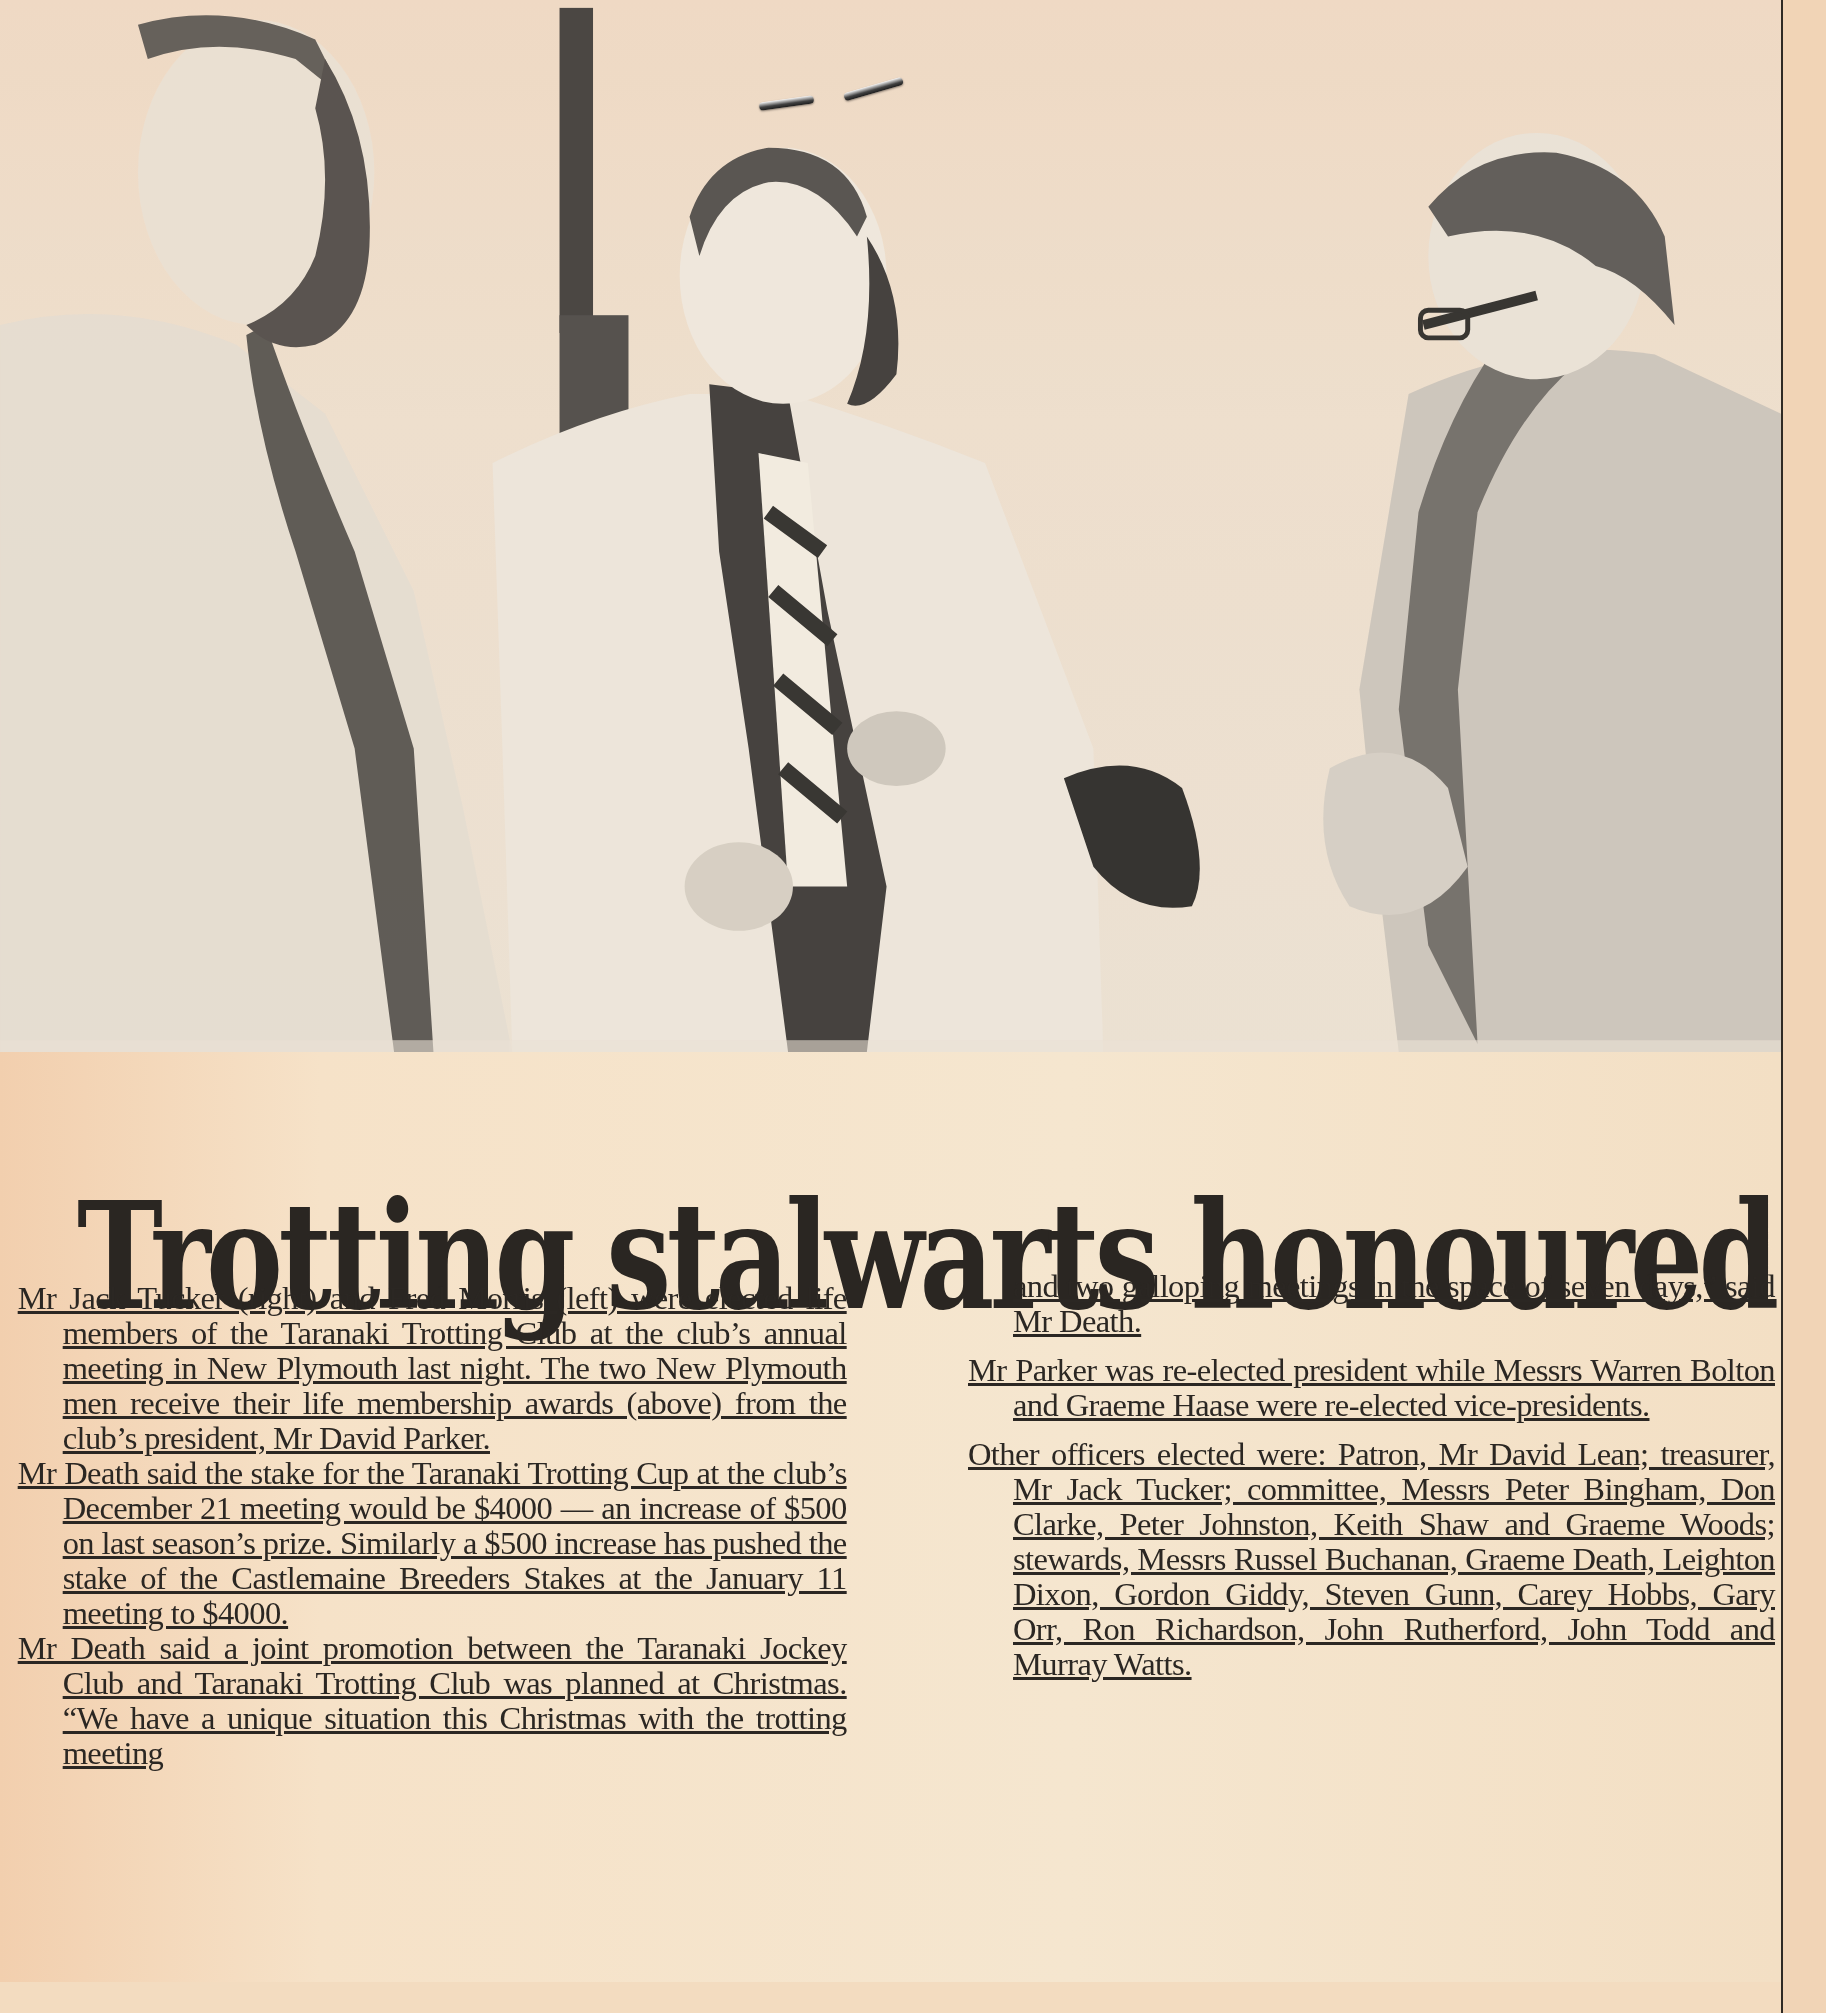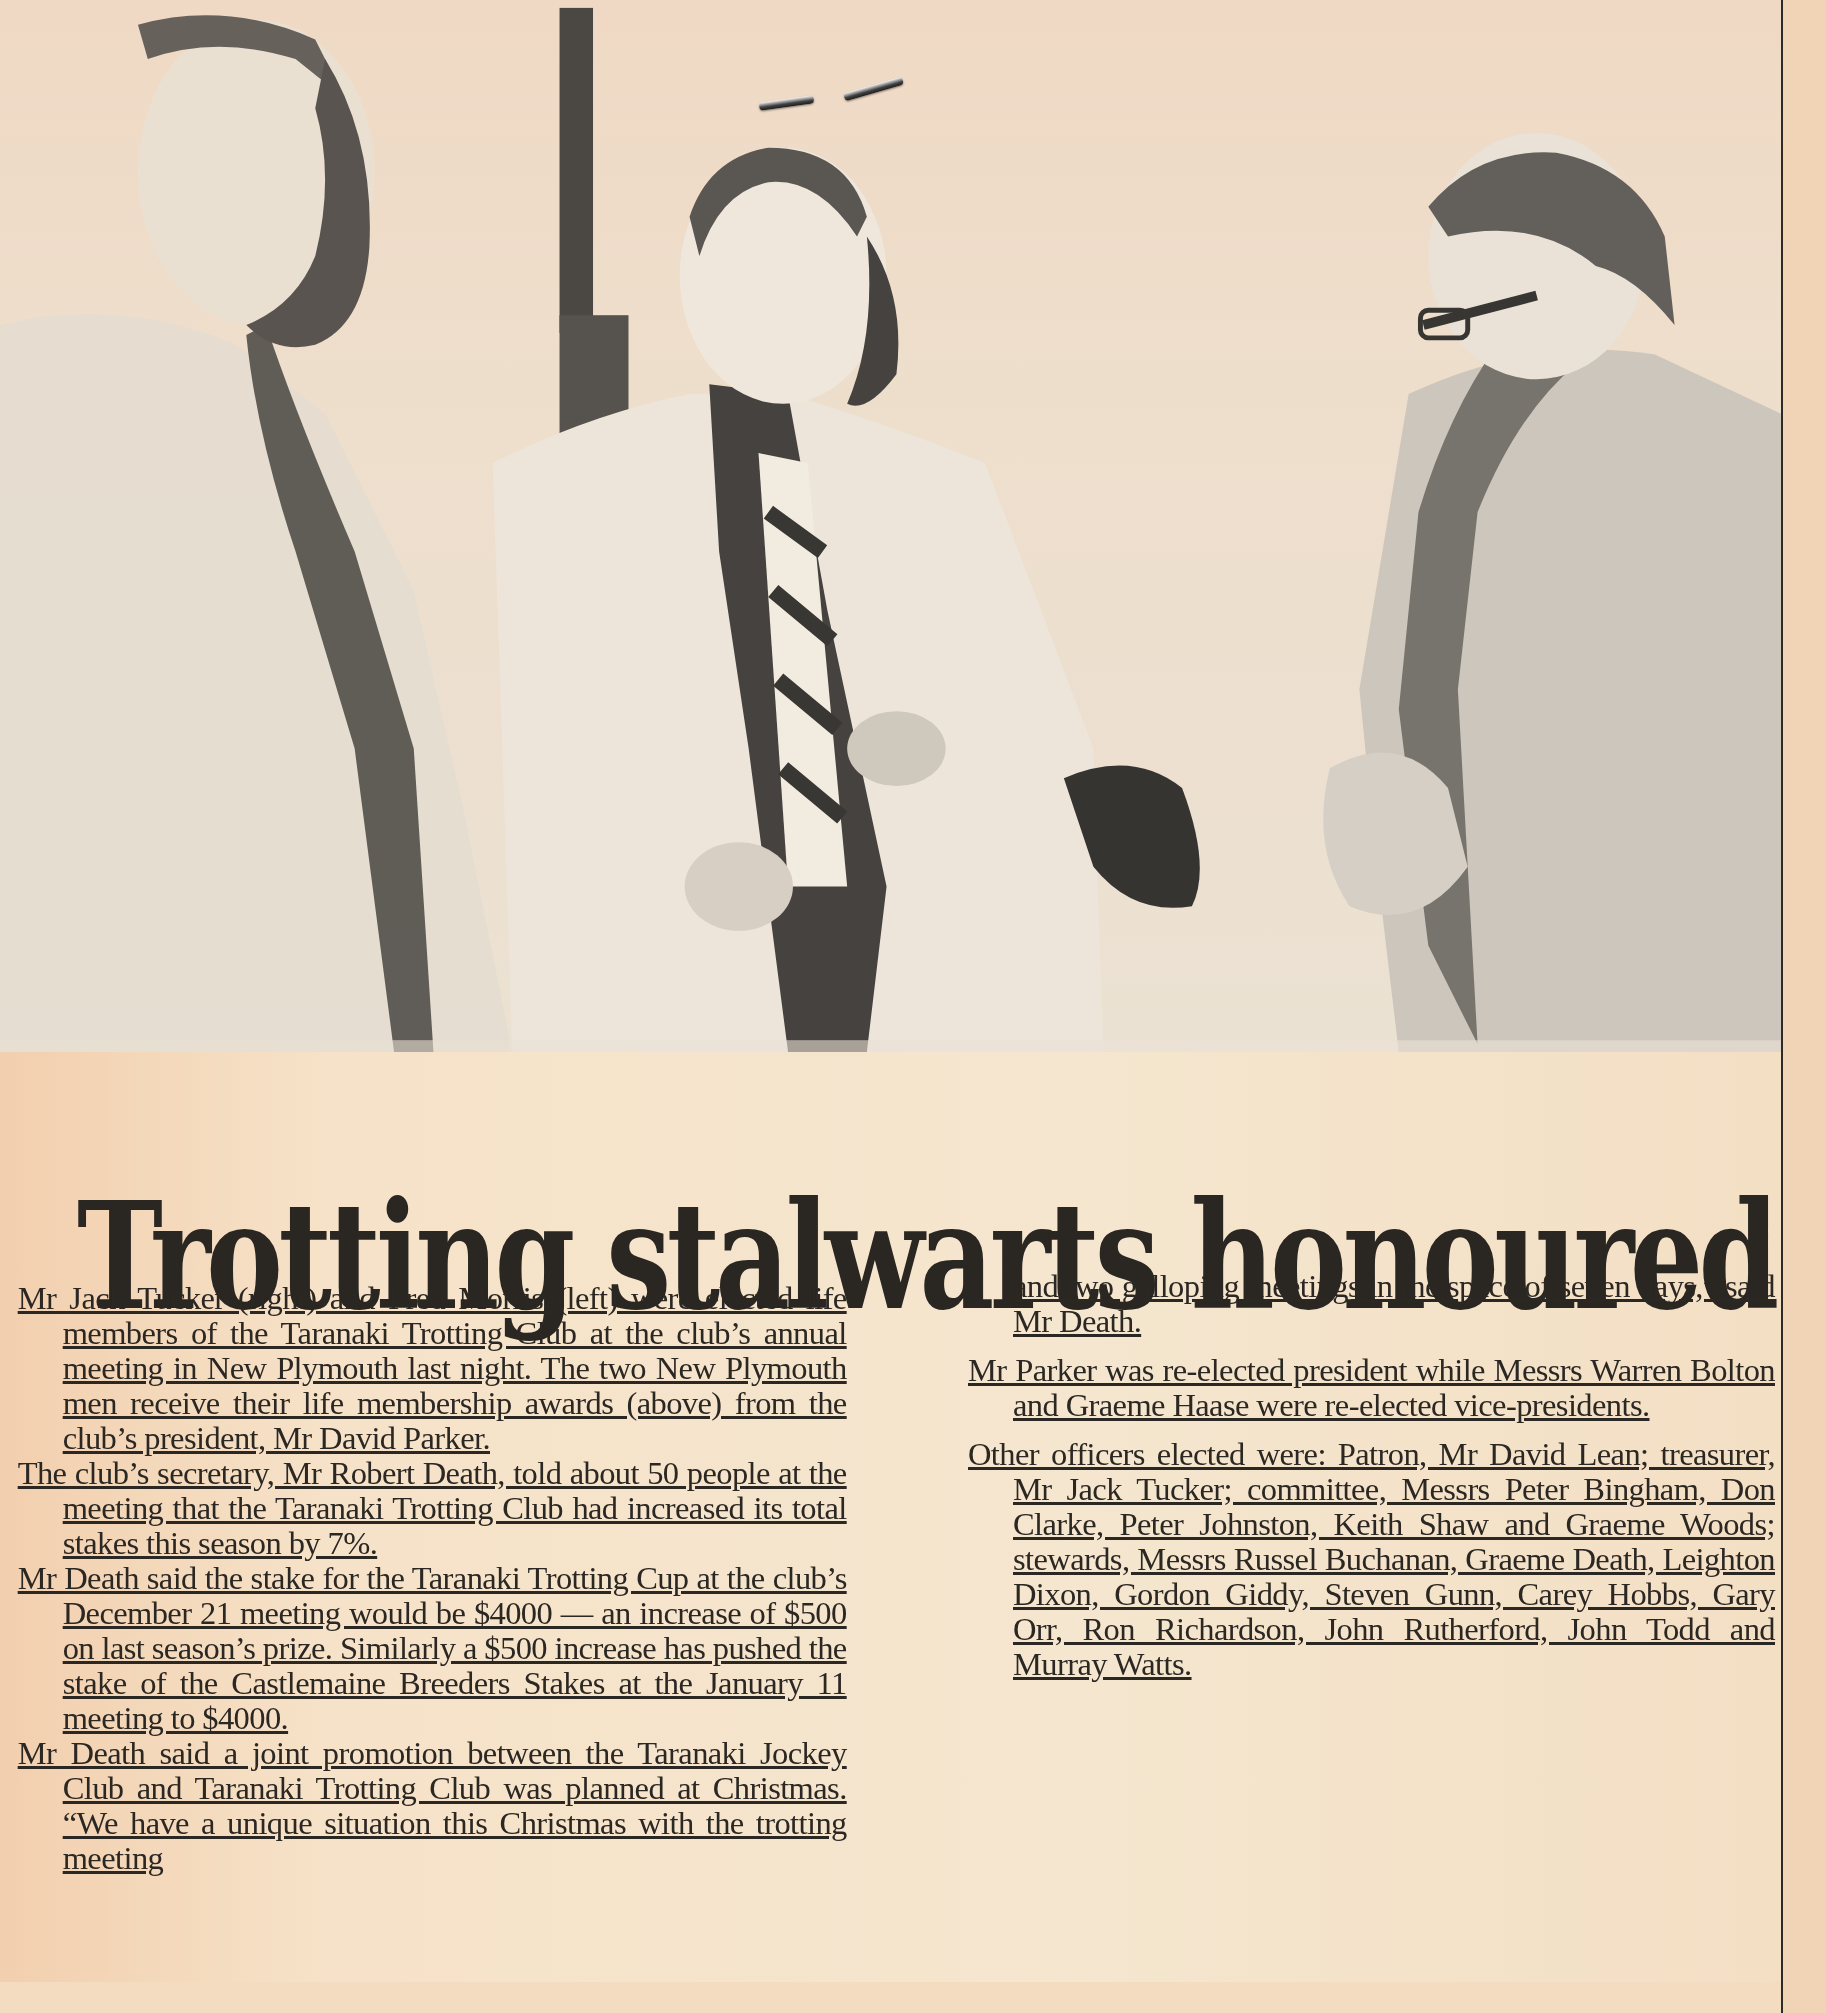--- a/index.html
+++ b/index.html
@@ -98,21 +98,20 @@
       <rect x="0" y="1056" width="1808" height="12" fill="#e9dcc9" opacity="0.6"></rect>
     </svg>
     <div class="staple" style="left:759px;top:99px;width:55px;transform:rotate(-8deg);"></div>
     <div class="staple" style="left:843px;top:85px;width:61px;transform:rotate(-16deg);"></div>
   </div>
 
   <h1 class="headline">Trotting stalwarts honoured</h1>
 
   <div class="col col-left">
     <p class="para">Mr Jack Tucker (right) and Fred Morris (left) were elected life members of the Taranaki Trotting Club at the club’s annual meeting in New Plymouth last night. The two New Plymouth men receive their life membership awards (above) from the club’s president, Mr David Parker.</p>
-    <p class="para">The club’s secretary, Mr Robert Death, told about 50 people at the meeting that the Taranaki Trotting Club had increased its total stakes this season by 7%.</p>
     <p class="para">Mr Death said the stake for the Taranaki Trotting Cup at the club’s December 21 meeting would be $4000 — an increase of $500 on last season’s prize. Similarly a $500 increase has pushed the stake of the Castlemaine Breeders Stakes at the January 11 meeting to $4000.</p>
     <p class="para">Mr Death said a joint promotion between the Taranaki Jockey Club and Taranaki Trotting Club was planned at Christmas. “We have a unique situation this Christmas with the trotting meeting</p>
   </div>
 
   <div class="col col-right">
     <p class="para cont">and two galloping meetings in the space of seven days,” said Mr Death.</p>
     <p class="para">Mr Parker was re-elected president while Messrs Warren Bolton and Graeme Haase were re-elected vice-presidents.</p>
     <p class="para">Other officers elected were: Patron, Mr David Lean; treasurer, Mr Jack Tucker; committee, Messrs Peter Bingham, Don Clarke, Peter Johnston, Keith Shaw and Graeme Woods; stewards, Messrs Russel Buchanan, Graeme Death, Leighton Dixon, Gordon Giddy, Steven Gunn, Carey Hobbs, Gary Orr, Ron Richardson, John Rutherford, John Todd and Murray Watts.</p>
   </div>
 </div>

